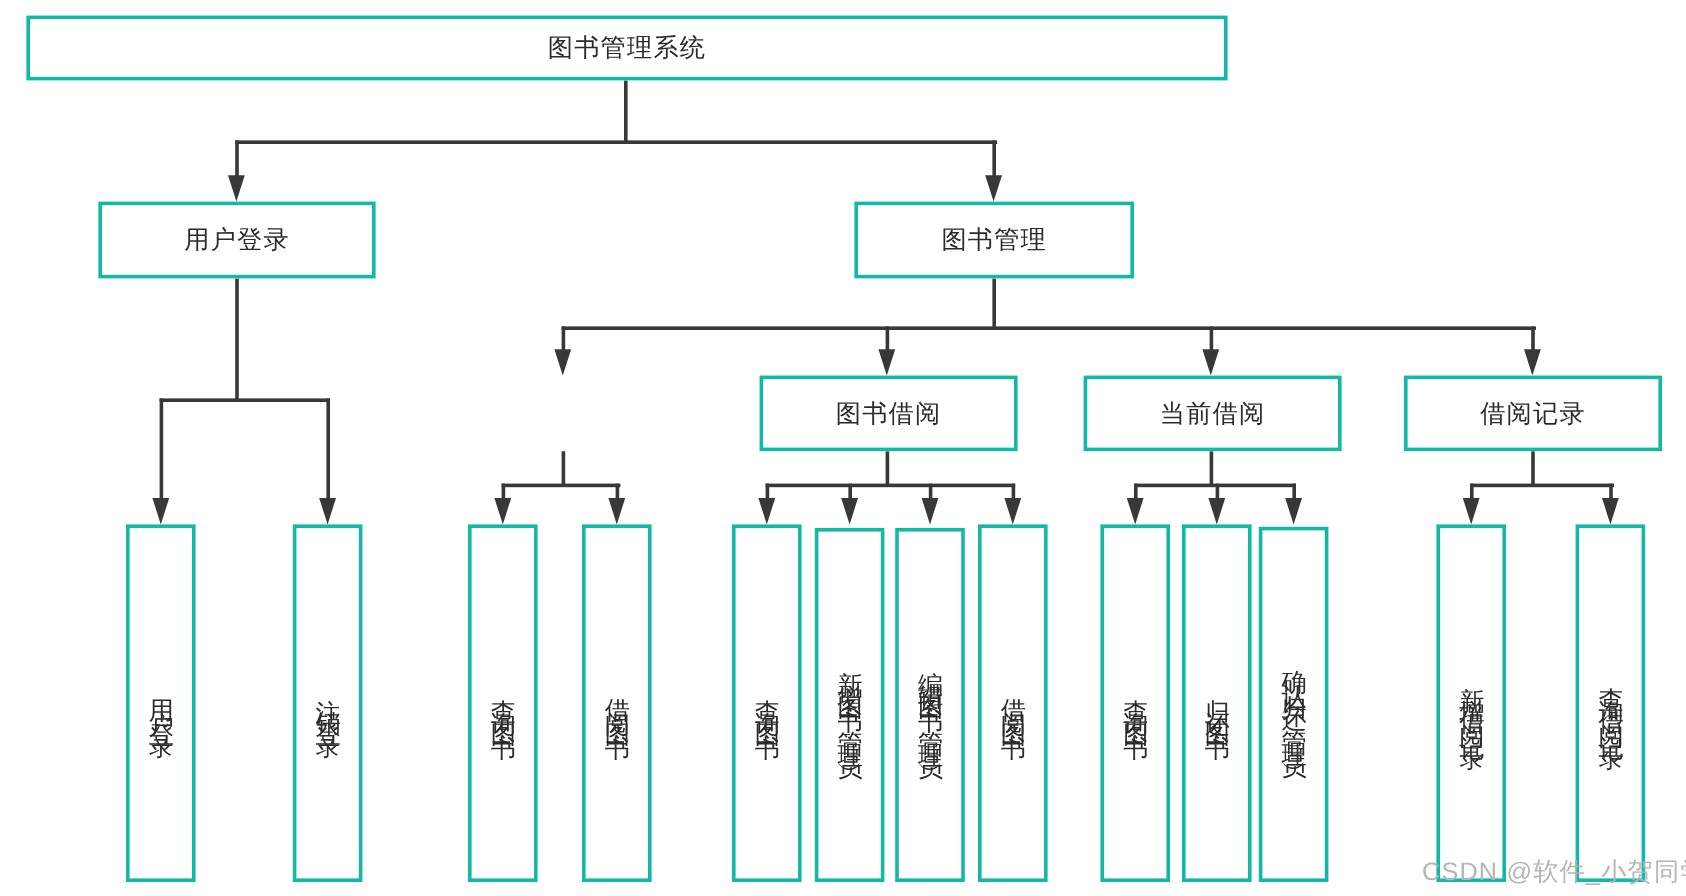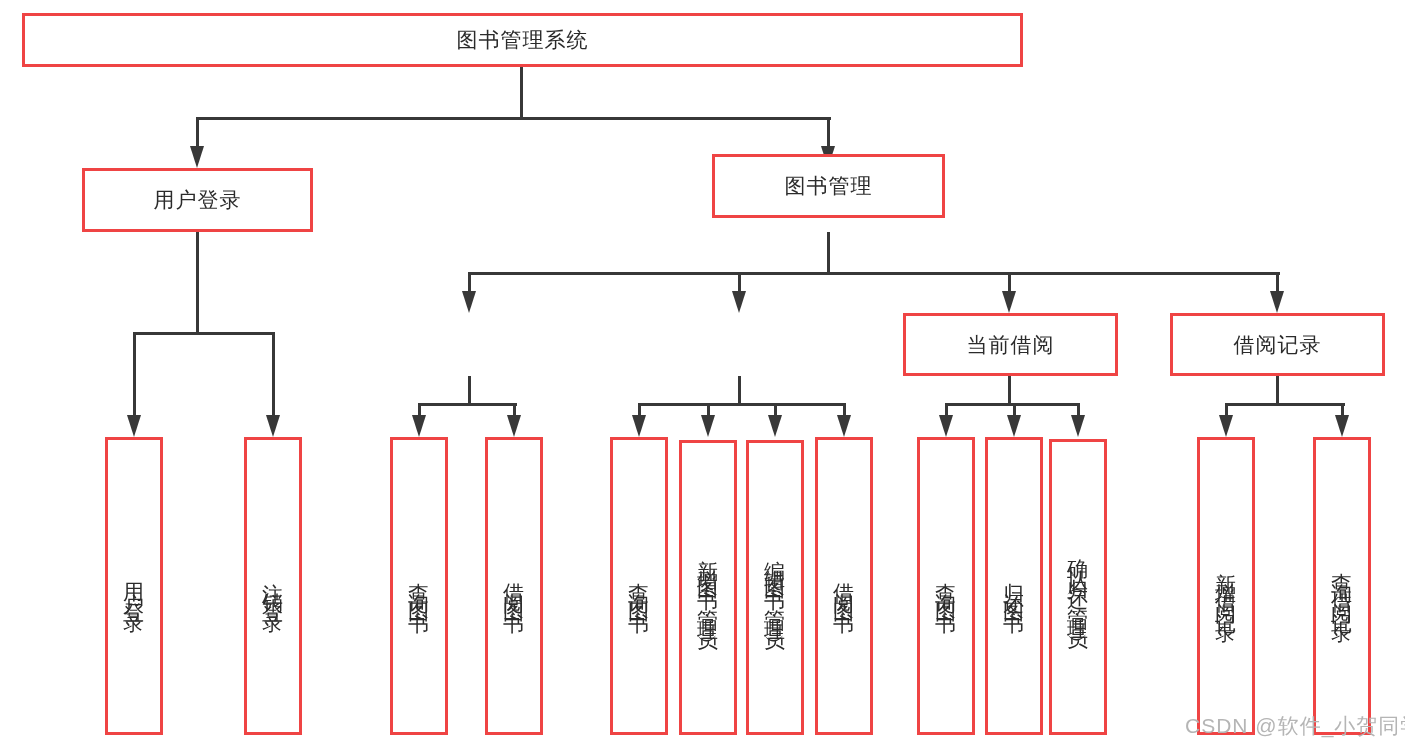--- a/index.html
+++ b/index.html
@@ -1,21 +1,21 @@
 <!DOCTYPE html>
 <html><head>
 <meta charset="utf-8">
 <style>
   html,body{margin:0;padding:0;background:#fff;}
   .canvas{
     position:relative;width:1405px;height:747px;background:#fff;overflow:hidden;
     font-family:"Liberation Sans","DejaVu Sans",sans-serif;
   }
   .node{
-    position:absolute;box-sizing:border-box;border:3px solid #ef4444;background:#fff;
+    position:absolute;box-sizing:border-box;border:3px solid #14b8a6;background:#fff;
     display:flex;align-items:center;justify-content:center;
     font-size:21px;color:#2b2b2b;letter-spacing:1px;
   }
   .leaf .vtext{
     writing-mode:vertical-rl;text-orientation:mixed;
     font-size:21px;letter-spacing:10px;color:#2b2b2b;line-height:1;
   }
   .l{position:absolute;background:#383838;}
   .ar{
     position:absolute;width:0;height:0;
@@ -87,22 +87,23 @@
   <div class="l" style="left:1276px;top:376px;width:3px;height:29px"></div>
   <div class="l" style="left:1225px;top:403px;width:120px;height:3px"></div>
   <div class="l" style="left:1225px;top:403px;width:3px;height:14px"></div>
   <div class="ar" style="left:1219px;top:415px"></div>
   <div class="l" style="left:1341px;top:403px;width:3px;height:14px"></div>
   <div class="ar" style="left:1335px;top:415px"></div>
 
   <div class="node" style="left:22px;top:13px;width:1001px;height:54px">图书管理系统</div>
 
   <div class="node" style="left:82px;top:168px;width:231px;height:64px">用户登录</div>
-  <div class="node" style="left:712px;top:154px;width:233px;height:64px">图书管理</div>
+  <div class="node" style="left:712px;top:168px;width:233px;height:64px">图书管理</div>
 
+  <div class="node" style="left:633px;top:313px;width:215px;height:63px">图书借阅</div>
   <div class="node" style="left:1170px;top:313px;width:215px;height:63px">借阅记录</div>
   <div class="node" style="left:903px;top:313px;width:215px;height:63px">当前借阅</div>
 
   <div class="node leaf" style="left:105px;top:437px;width:58px;height:298px">
     <span class="vtext">用户登录</span>
   </div>
   <div class="node leaf" style="left:244px;top:437px;width:58px;height:298px">
     <span class="vtext">注销登录</span>
   </div>
 

